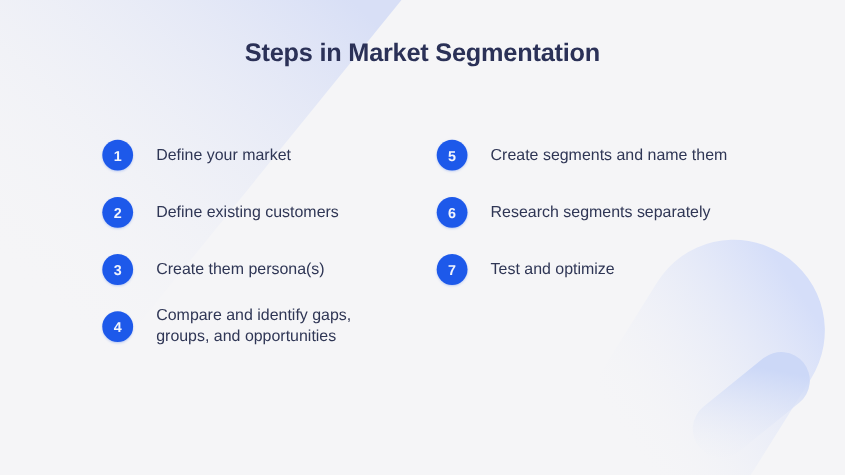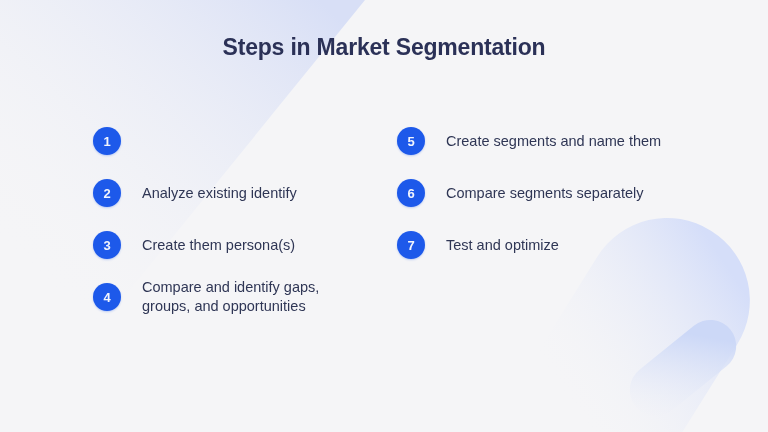--- a/index.html
+++ b/index.html
@@ -87,40 +87,41 @@
     </defs>
     <polygon points="0,0 365,0 0,450" fill="url(#gWedge)"></polygon>
     <rect x="585" y="218" width="165" height="300" rx="82" ry="82" transform="rotate(32 667 300)" fill="url(#gBlob)"></rect>
     <rect x="622" y="342" width="122" height="52" rx="26" ry="26" transform="rotate(-39 683 368)" fill="url(#gPill)"></rect>
   </svg>
 
   <h1 class="page-title">Steps in Market Segmentation</h1>
 
   <div class="step col-left row-1">
     <div class="badge">1</div>
+    <div class="label">Define your market</div>
   </div>
   <div class="step col-left row-2">
     <div class="badge">2</div>
-    <div class="label">Analyze existing identify</div>
+    <div class="label">Define existing customers</div>
   </div>
   <div class="step col-left row-3">
     <div class="badge">3</div>
     <div class="label">Create them persona(s)</div>
   </div>
   <div class="step col-left row-4">
     <div class="badge">4</div>
     <div class="label wrap">Compare and identify gaps, groups, and opportunities</div>
   </div>
 
   <div class="step col-right row-1">
     <div class="badge">5</div>
     <div class="label">Create segments and name them</div>
   </div>
   <div class="step col-right row-2">
     <div class="badge">6</div>
-    <div class="label">Compare segments separately</div>
+    <div class="label">Research segments separately</div>
   </div>
   <div class="step col-right row-3">
     <div class="badge">7</div>
     <div class="label">Test and optimize</div>
   </div>
 
 </div>
 
 </body></html>

